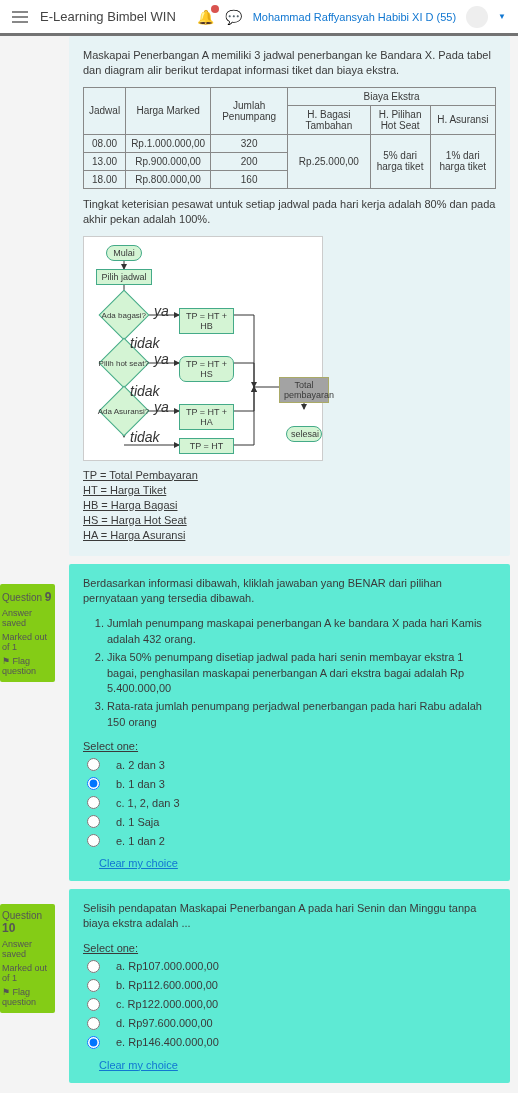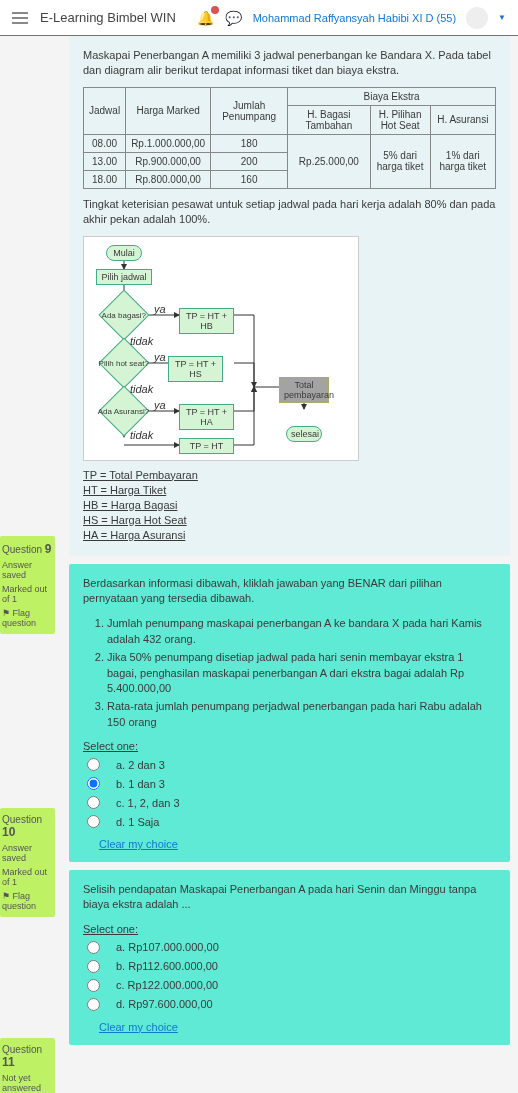--- a/index.html
+++ b/index.html
@@ -1,45 +1,45 @@
 <!DOCTYPE html>
 <html><head>
 <meta charset="utf-8">
 <style>
 * { margin: 0; padding: 0; box-sizing: border-box; font-family: Arial, sans-serif; }
 body { background: #f4f4f4; font-size: 11px; color: #333; }
-.header { background: #fff; height: 36px; display: flex; align-items: center; padding: 0 12px; border-bottom: 1px solid #737373; position: relative; }
+.header { background: #fff; height: 36px; display: flex; align-items: center; padding: 0 12px; border-bottom: 3px solid #737373; position: relative; }
 .hamburger { width: 16px; height: 12px; cursor: pointer; margin-right: 12px; }
 .hamburger span { display: block; height: 2px; background: #888; margin-bottom: 3px; }
 .brand { color: #444; font-size: 13px; flex: 1; }
 .header-right { display: flex; align-items: center; gap: 10px; }
 .bell { position: relative; color: #888; font-size: 14px; }
 .bell-badge { position: absolute; top: -4px; right: -4px; background: #d9534f; width: 8px; height: 8px; border-radius: 50%; }
 .chat-icon { color: #888; font-size: 14px; }
 .user-name { color: #1177d1; font-size: 11px; }
 .avatar { width: 22px; height: 22px; border-radius: 50%; background: #eee; }
 .dropdown-caret { color: #1177d1; font-size: 8px; }
 .main { display: flex; gap: 0; padding: 0; }
 .side-col { width: 55px; }
 .content-col { flex: 1; padding: 0 8px 20px 14px; }
 .info-block { background: #e7f3f5; padding: 12px 14px; border-radius: 2px; margin-bottom: 8px; color: #3a3a3a; }
 .info-text { margin-bottom: 8px; line-height: 1.4; }
 .data-table { border-collapse: collapse; margin-bottom: 8px; font-size: 10px; }
 .data-table th, .data-table td { border: 1px solid #888; padding: 3px 5px; text-align: center; }
 .data-table th { background: #e7f3f5; font-weight: normal; }
-.flowchart { background: #fff; border: 1px solid #ccc; padding: 8px; margin: 8px 0; width: 276px; position: relative; height: 225px; }
+.flowchart { background: #fff; border: 1px solid #ccc; padding: 8px; margin: 8px 0; width: 240px; position: relative; height: 225px; }
 .fc-box { position: absolute; border: 1px solid #4a8; background: #d4f4d4; font-size: 9px; text-align: center; padding: 2px 4px; }
 .fc-oval { border-radius: 10px; }
 .fc-rect { }
 .fc-diamond { transform: rotate(45deg); width: 36px; height: 36px; display: flex; align-items: center; justify-content: center; }
 .fc-diamond span { transform: rotate(-45deg); font-size: 8px; white-space: nowrap; }
-.fc-label { position: absolute; font-size: 11px; font-style: italic; color: #333; }
+.fc-label { position: absolute; font-size: 14px; font-style: italic; color: #333; }
 .legend-list { list-style: none; margin-top: 6px; text-decoration: underline; }
 .legend-list li { margin-bottom: 3px; color: #3a3a3a; }
-.qnav { background: #bef264; padding: 6px 2px; border-radius: 2px; margin-bottom: 6px; font-size: 9px; color: #555; width: 55px; }
+.qnav { background: #84cc16; padding: 6px 2px; border-radius: 2px; margin-bottom: 6px; font-size: 9px; color: #555; width: 55px; margin-top: 48px; }
 .qnav .qnum { font-size: 10px; }
 .qnav .qnum b { font-size: 12px; }
 .qnav .qstat { margin-top: 4px; }
 .qnav .qmark { margin-top: 4px; }
 .qnav .qflag { margin-top: 4px; cursor: pointer; }
 .question-block { background: #5eead4; padding: 12px 14px; border-radius: 2px; margin-bottom: 8px; color: #3a3a3a; }
 .question-text { margin-bottom: 10px; line-height: 1.4; }
 .stmt-list { list-style: decimal; margin-left: 24px; margin-bottom: 10px; }
 .stmt-list li { margin-bottom: 3px; line-height: 1.4; }
 .select-prompt { margin-bottom: 6px; text-decoration: underline; }
@@ -105,21 +105,21 @@
           <th colspan="3">Biaya Ekstra</th>
         </tr>
         <tr>
           <th>H. Bagasi Tambahan</th>
           <th>H. Pilihan Hot Seat</th>
           <th>H. Asuransi</th>
         </tr>
         <tr>
           <td>08.00</td>
               <td>Rp.1.000.000,00</td>
-              <td>180</td>
+              <td>320</td>
           <td rowspan="3">Rp.25.000,00</td>
               <td rowspan="3">5% dari harga tiket</td>
               <td rowspan="3">1% dari harga tiket</td>
         </tr>
         <tr>
               <td>13.00</td>
               <td>Rp.900.000,00</td>
               <td>200</td>
             </tr>
         <tr>
@@ -160,21 +160,21 @@
         <div class="fc-box fc-diamond" style="left:22px; top:60px;">
             <span>Ada bagasi?</span>
           </div>
         <div class="fc-box fc-diamond" style="left:22px; top:108px;">
             <span>Pilih hot seat?</span>
           </div>
         <div class="fc-box fc-diamond" style="left:22px; top:156px;">
             <span>Ada Asuransi?</span>
           </div>
         <div class="fc-box fc-rect" style="left:95px; top:71px; width:55px;">TP = HT + HB</div>
-        <div class="fc-box fc-rect" style="left:84px; top:119px; width:55px;">TP = HT + HS</div>
+        <div class="fc-box fc-rect" style="left:95px; top:119px; width:55px;border-radius:7px;">TP = HT + HS</div>
         <div class="fc-box fc-rect" style="left:95px; top:167px; width:55px;">TP = HT + HA</div>
         <div class="fc-box fc-rect" style="left:95px; top:201px; width:55px;">TP = HT</div>
         <div class="fc-box" style="left:195px; top:140px; width:50px; background:#a3a3a3; border-color:#aa6;">Total pembayaran</div>
         <div class="fc-box fc-oval" style="left:202px; top:189px; width:36px;">selesai</div>
         <span class="fc-label" style="left:70px; top:66px;">ya</span>
         <span class="fc-label" style="left:46px; top:98px;">tidak</span>
         <span class="fc-label" style="left:70px; top:114px;">ya</span>
         <span class="fc-label" style="left:46px; top:146px;">tidak</span>
         <span class="fc-label" style="left:70px; top:162px;">ya</span>
         <span class="fc-label" style="left:46px; top:192px;">tidak</span>
@@ -207,20 +207,24 @@
             <span>b. 1 dan 3</span>
           </li>
           <li>
             <input type="radio" name="q9" style="">
             <span>c. 1, 2, dan 3</span>
           </li>
           <li>
             <input type="radio" name="q9" style="">
             <span>d. 1 Saja</span>
           </li>
+          <li>
+            <input type="radio" name="q9" style="">
+            <span>e. 1 dan 2</span>
+          </li>
         </ul>
       <span class="clear-link">Clear my choice</span>
     </div>
 
     <div class="question-block">
       <p class="question-text">Selisih pendapatan Maskapai Penerbangan A pada hari Senin dan Minggu tanpa biaya ekstra adalah ...</p>
       <p class="select-prompt">Select one:</p>
       <ul class="options" id="q10-opts">
           <li>
             <input type="radio" name="q10" style="">
@@ -231,18 +235,22 @@
             <span>b. Rp112.600.000,00</span>
           </li>
           <li>
             <input type="radio" name="q10" style="">
             <span>c. Rp122.000.000,00</span>
           </li>
           <li>
             <input type="radio" name="q10" style="">
             <span>d. Rp97.600.000,00</span>
           </li>
+          <li>
+            <input type="radio" name="q10" checked="" style="">
+            <span>e. Rp146.400.000,00</span>
+          </li>
         </ul>
       <span class="clear-link">Clear my choice</span>
     </div>
 
   </div>
 </div>
 
 </body></html>

